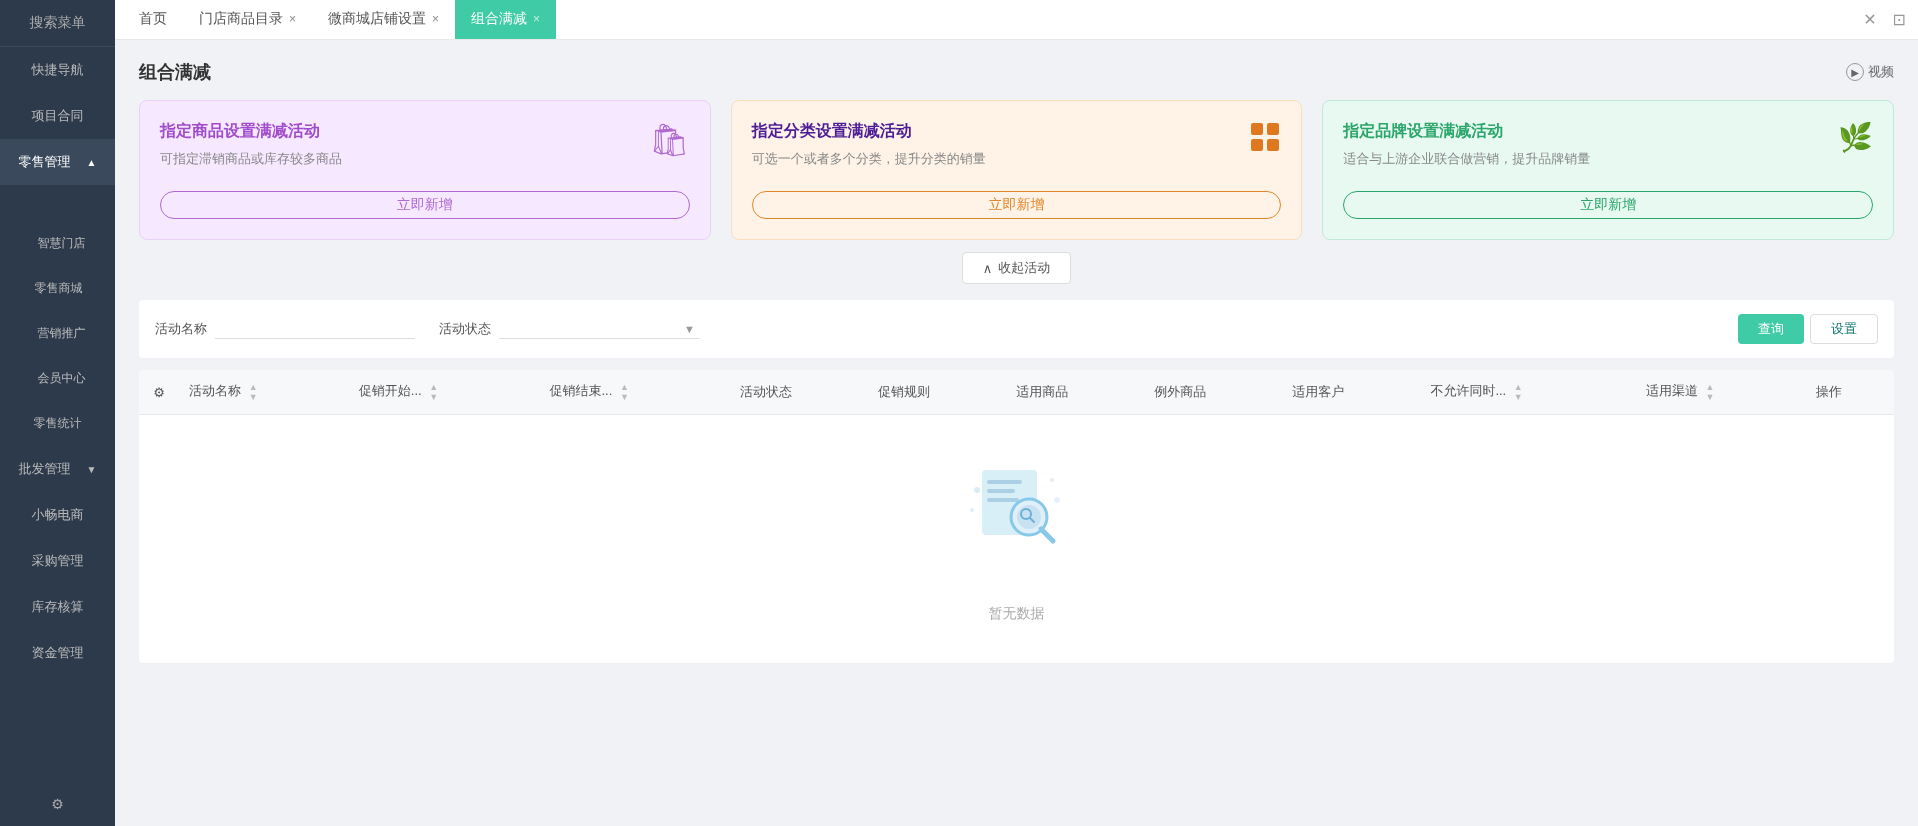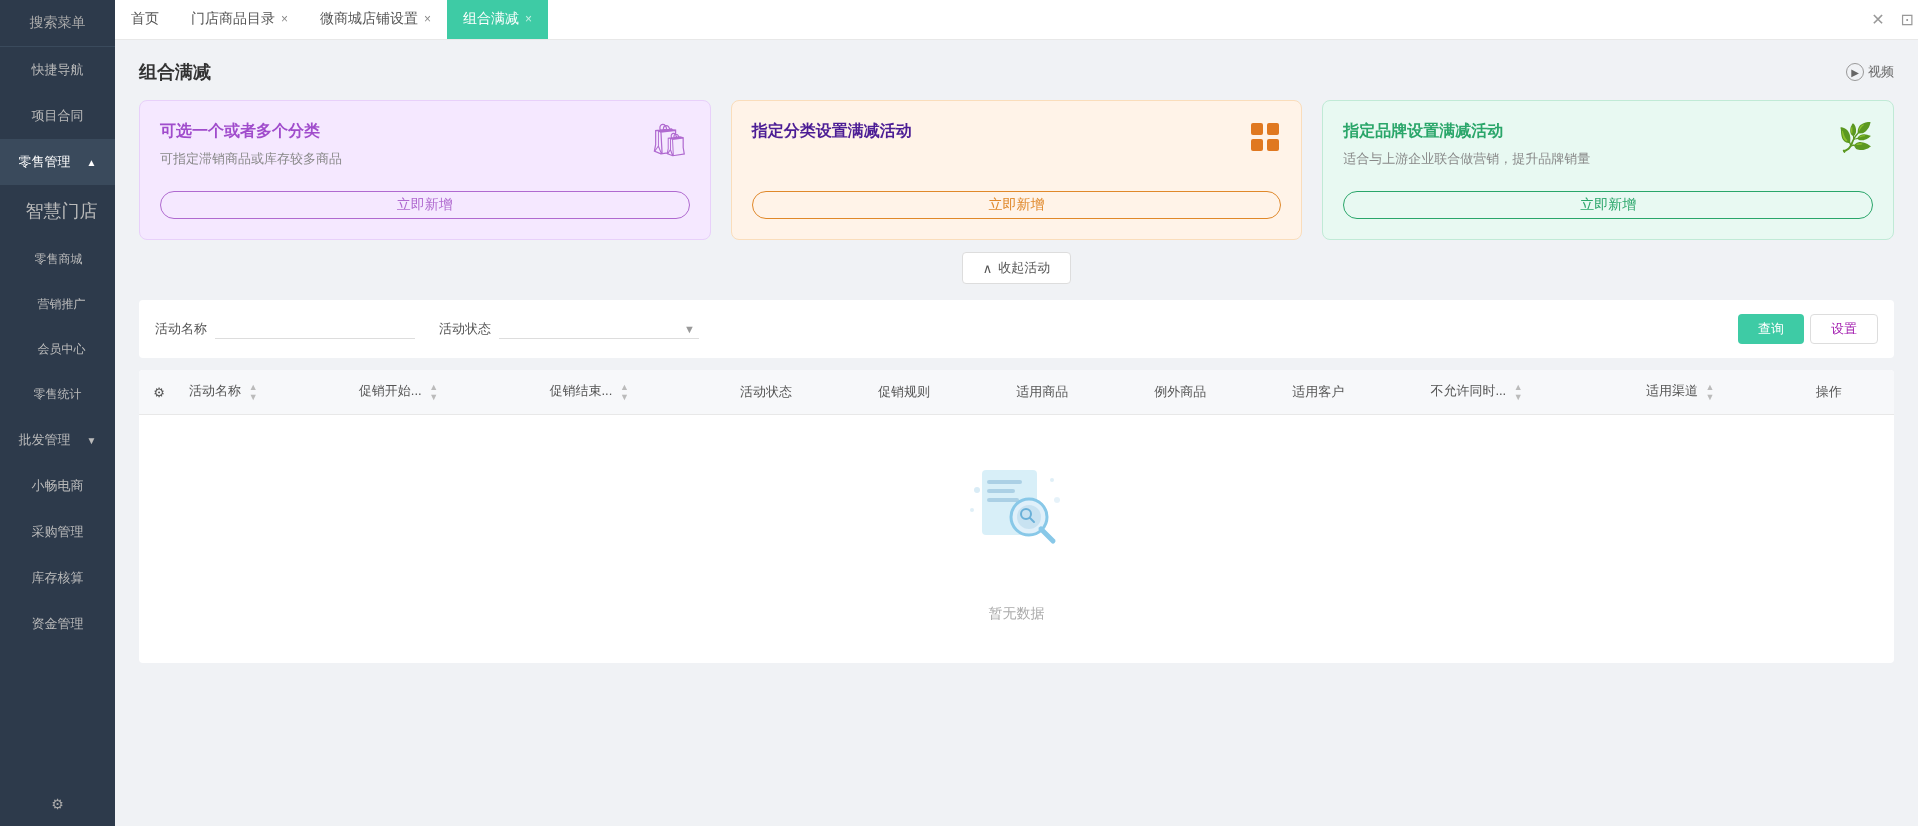--- a/index.html
+++ b/index.html
@@ -50,21 +50,21 @@
       background: #f0f2f5;
       overflow: hidden;
     }
 
     
     .tabbar {
       background: #fff;
       display: flex;
       align-items: center;
       border-bottom: 1px solid #e8e8e8;
-      padding: 0 0;
+      padding: 0 8px;
       height: 40px;
       flex-shrink: 0;
       position: relative;
     }
     .tab {
       padding: 0 16px;
       height: 100%;
       display: flex;
       align-items: center;
       gap: 6px;
@@ -257,21 +257,21 @@
       background: #3ecba5;
       color: #fff;
       border: none;
       border-radius: 4px;
       padding: 6px 20px;
       cursor: pointer;
       font-size: 13px;
     }
     .btn-settings {
       background: #fff;
-      color: #a21caf;
+      color: #0f766e;
       border: 1px solid #ddd;
       border-radius: 4px;
       padding: 5px 20px;
       cursor: pointer;
       font-size: 13px;
     }
 
     
     .table-wrap {
       background: #fff;
@@ -338,21 +338,21 @@
   <div class="sidebar-item">
     <span>快捷导航</span>
   </div>
   <div class="sidebar-item">
     <span>项目合同</span>
   </div>
   <div class="sidebar-item has-arrow active">
     <span>零售管理</span>
     <span class="arrow">▲</span>
   </div>
-  <div class="sidebar-item" style="padding-left:18px;font-size:18px;">
+  <div class="sidebar-item" style="padding-left:18px;font-size:12px;margin-top:36px;">
     <span>智慧门店</span>
   </div>
   <div class="sidebar-item" style="padding-left:12px;font-size:12px;">
     <span>零售商城</span>
   </div>
   <div class="sidebar-item" style="padding-left:18px;font-size:12px;">
     <span>营销推广</span>
   </div>
   <div class="sidebar-item" style="padding-left:18px;font-size:12px;">
     <span>会员中心</span>
@@ -414,37 +414,38 @@
         <span style="border:1px solid #999;border-radius:50%;width:18px;height:18px;display:inline-flex;align-items:center;justify-content:center;font-size:10px;">▶</span>
         <span>视频</span>
       </div>
     </div>
 
     <div class="cards-row">
 
       <div class="card card-purple">
         <div class="card-icon" style="font-size:32px;color:#b06ad0;">🛍</div>
         <div>
-          <div class="card-title">可选一个或者多个分类</div>
+          <div class="card-title">指定商品设置满减活动</div>
           <div class="card-desc">可指定滞销商品或库存较多商品</div>
         </div>
         <button class="card-btn">立即新增</button>
       </div>
 
       <div class="card card-orange">
         <div class="card-icon" style="font-size:28px;color:#e07820;">
           <svg width="32" height="32" viewBox="0 0 32 32">
             <rect x="2" y="2" width="12" height="12" rx="2" fill="#e07820"></rect>
             <rect x="18" y="2" width="12" height="12" rx="2" fill="#e07820"></rect>
             <rect x="2" y="18" width="12" height="12" rx="2" fill="#e07820"></rect>
             <rect x="18" y="18" width="12" height="12" rx="2" fill="#e07820"></rect>
           </svg>
         </div>
         <div>
           <div class="card-title">指定分类设置满减活动</div>
+          <div class="card-desc">可选一个或者多个分类，提升分类的销量</div>
         </div>
         <button class="card-btn">立即新增</button>
       </div>
 
       <div class="card card-green">
         <div class="card-icon" style="font-size:28px;color:#2aa66a;">🌿</div>
         <div>
           <div class="card-title">指定品牌设置满减活动</div>
           <div class="card-desc">适合与上游企业联合做营销，提升品牌销量</div>
         </div>

